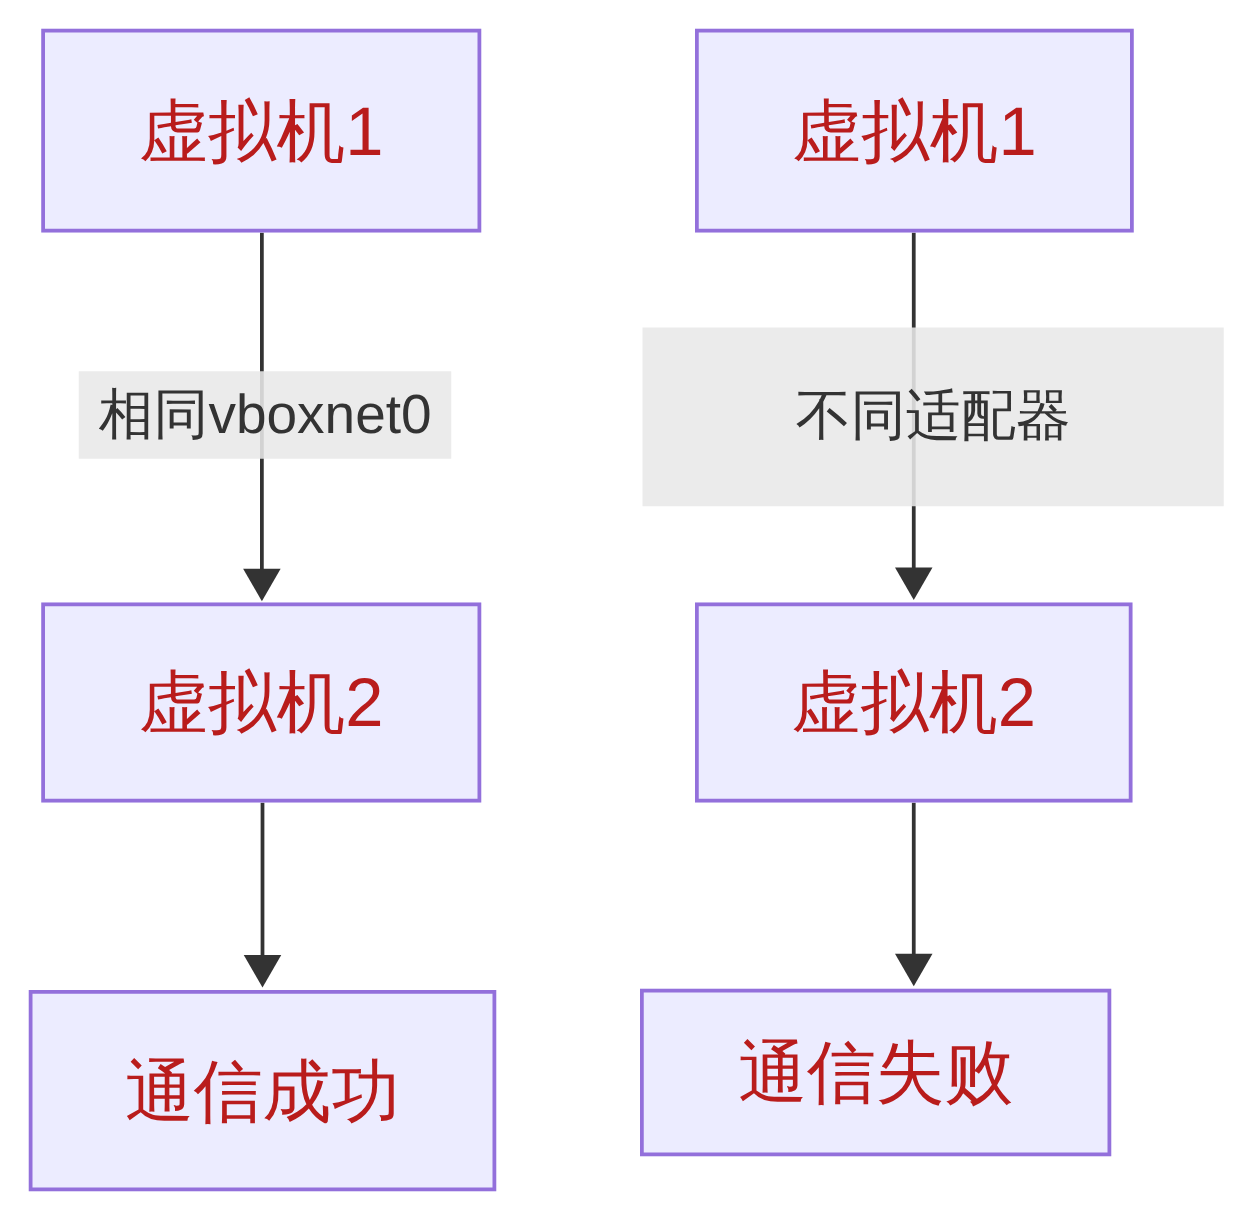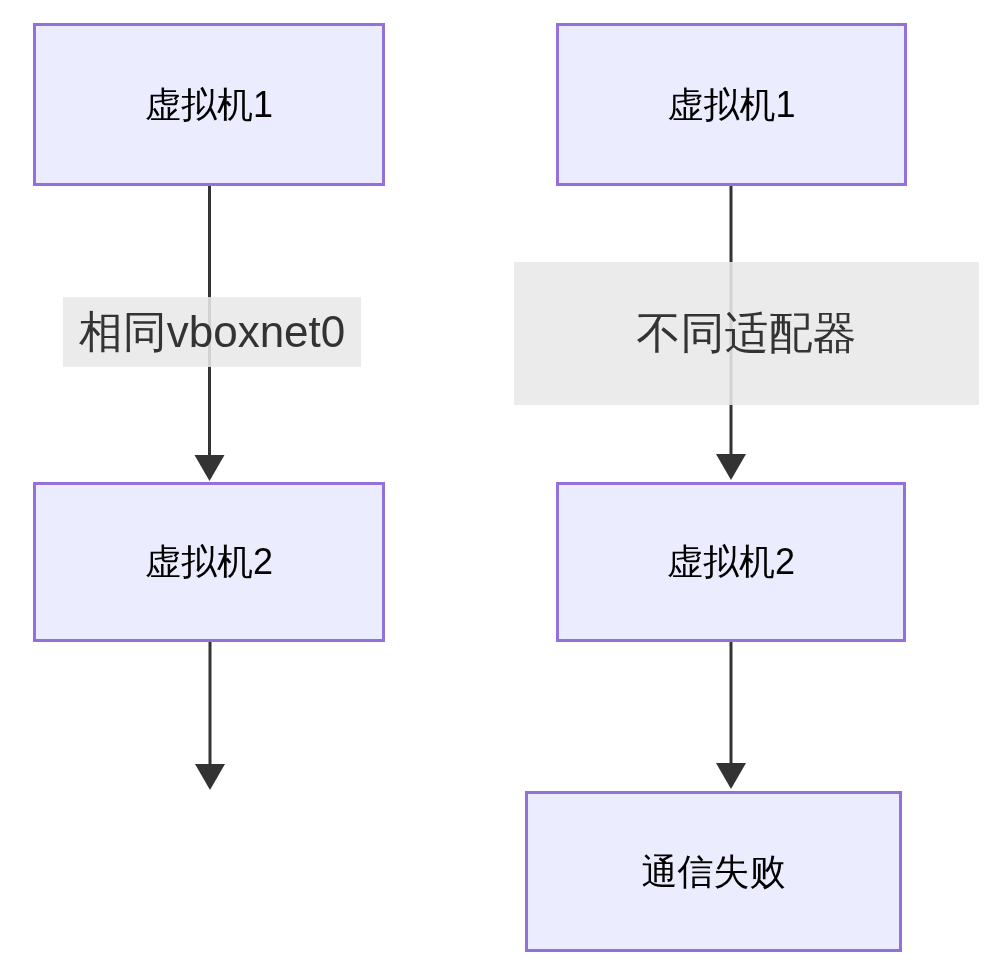--- a/index.html
+++ b/index.html
@@ -27,23 +27,23 @@
     z-index: 1;
   }
   .node {
     position: absolute;
     box-sizing: border-box;
     background: #ECECFF;
     border: 3px solid #9370DB;
     display: flex;
     align-items: center;
     justify-content: center;
-    font-size: 36px;
+    font-size: 55px;
     line-height: 1.2;
-    color: #000000;
+    color: #b91c1c;
     z-index: 3;
     text-align: center;
   }
   .edge-label {
     position: absolute;
     box-sizing: border-box;
     background: rgba(232, 232, 232, 0.88);
     display: flex;
     flex-direction: column;
     align-items: center;
@@ -56,21 +56,21 @@
     white-space: nowrap;
   }
   
   .n-left-vm1    { left: 33px;  top: 23px;  width: 352px; height: 163px; }
   .n-left-vm2    { left: 33px;  top: 482px; width: 352px; height: 160px; }
   .n-left-result { left: 23px;  top: 792px; width: 374px; height: 161px; }
   .l-left        { left: 63px;  top: 297px; width: 298px; height: 70px; }
   
   .n-right-vm1    { left: 556px; top: 23px;  width: 351px; height: 163px; }
   .n-right-vm2    { left: 556px; top: 482px; width: 350px; height: 160px; }
-  .n-right-result { left: 525px; top: 791px; width: 377px; height: 161px; }
+  .n-right-result { left: 512px; top: 791px; width: 377px; height: 134px; }
   .l-right        { left: 514px; top: 262px; width: 465px; height: 143px; }
 </style>
 </head>
 <body>
 
 <div class="canvas">
 
   <svg class="edges-layer" viewBox="0 0 988 978" xmlns="http://www.w3.org/2000/svg">
     <g>
       <line x1="209.5" y1="186" x2="209.5" y2="458" stroke="#333333" stroke-width="3"></line>
@@ -95,20 +95,23 @@
   </div>
 
   <div class="edge-label l-left">
     <span>相同vboxnet0</span>
   </div>
 
   <div class="node n-left-vm2">
     <span>虚拟机2</span>
   </div>
 
+  <div class="node n-left-result">
+    <span>通信成功</span>
+  </div>
 
   <div class="node n-right-vm1">
     <span>虚拟机1</span>
   </div>
 
   <div class="edge-label l-right">
     <span>不同适配器</span>
   </div>
 
   <div class="node n-right-vm2">

